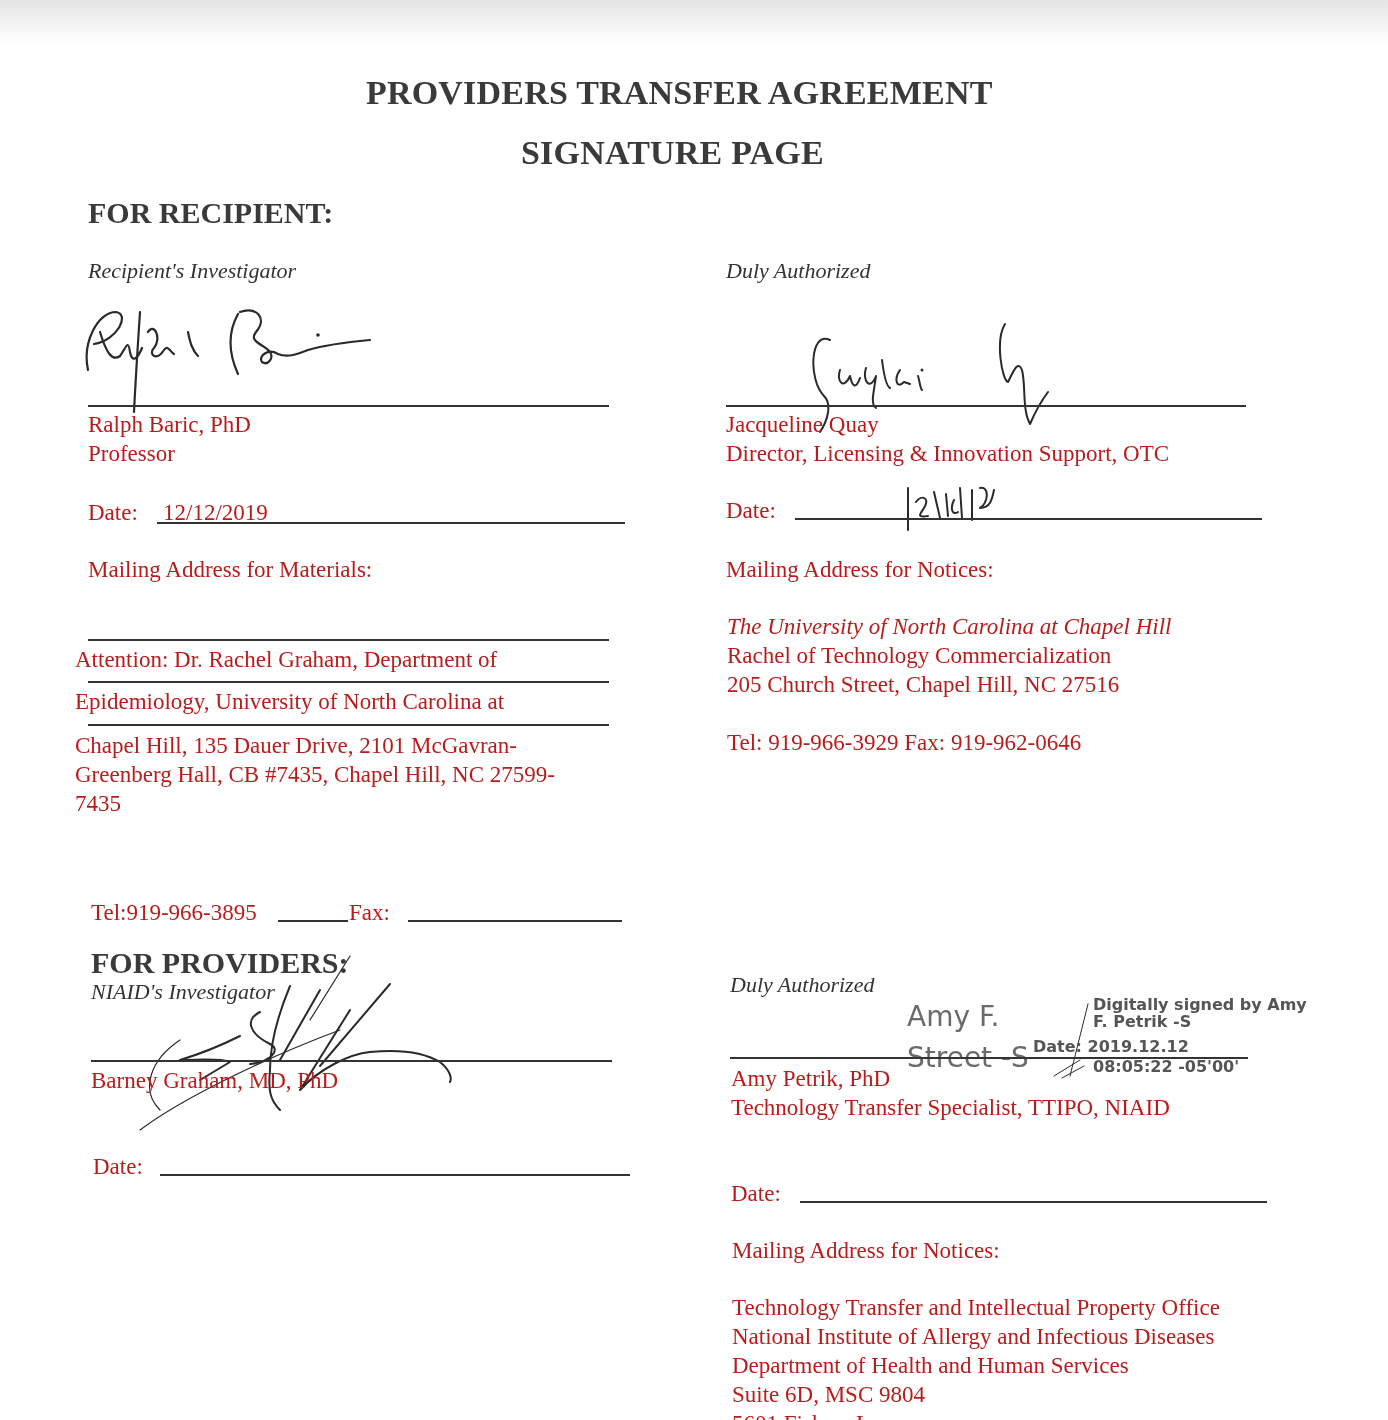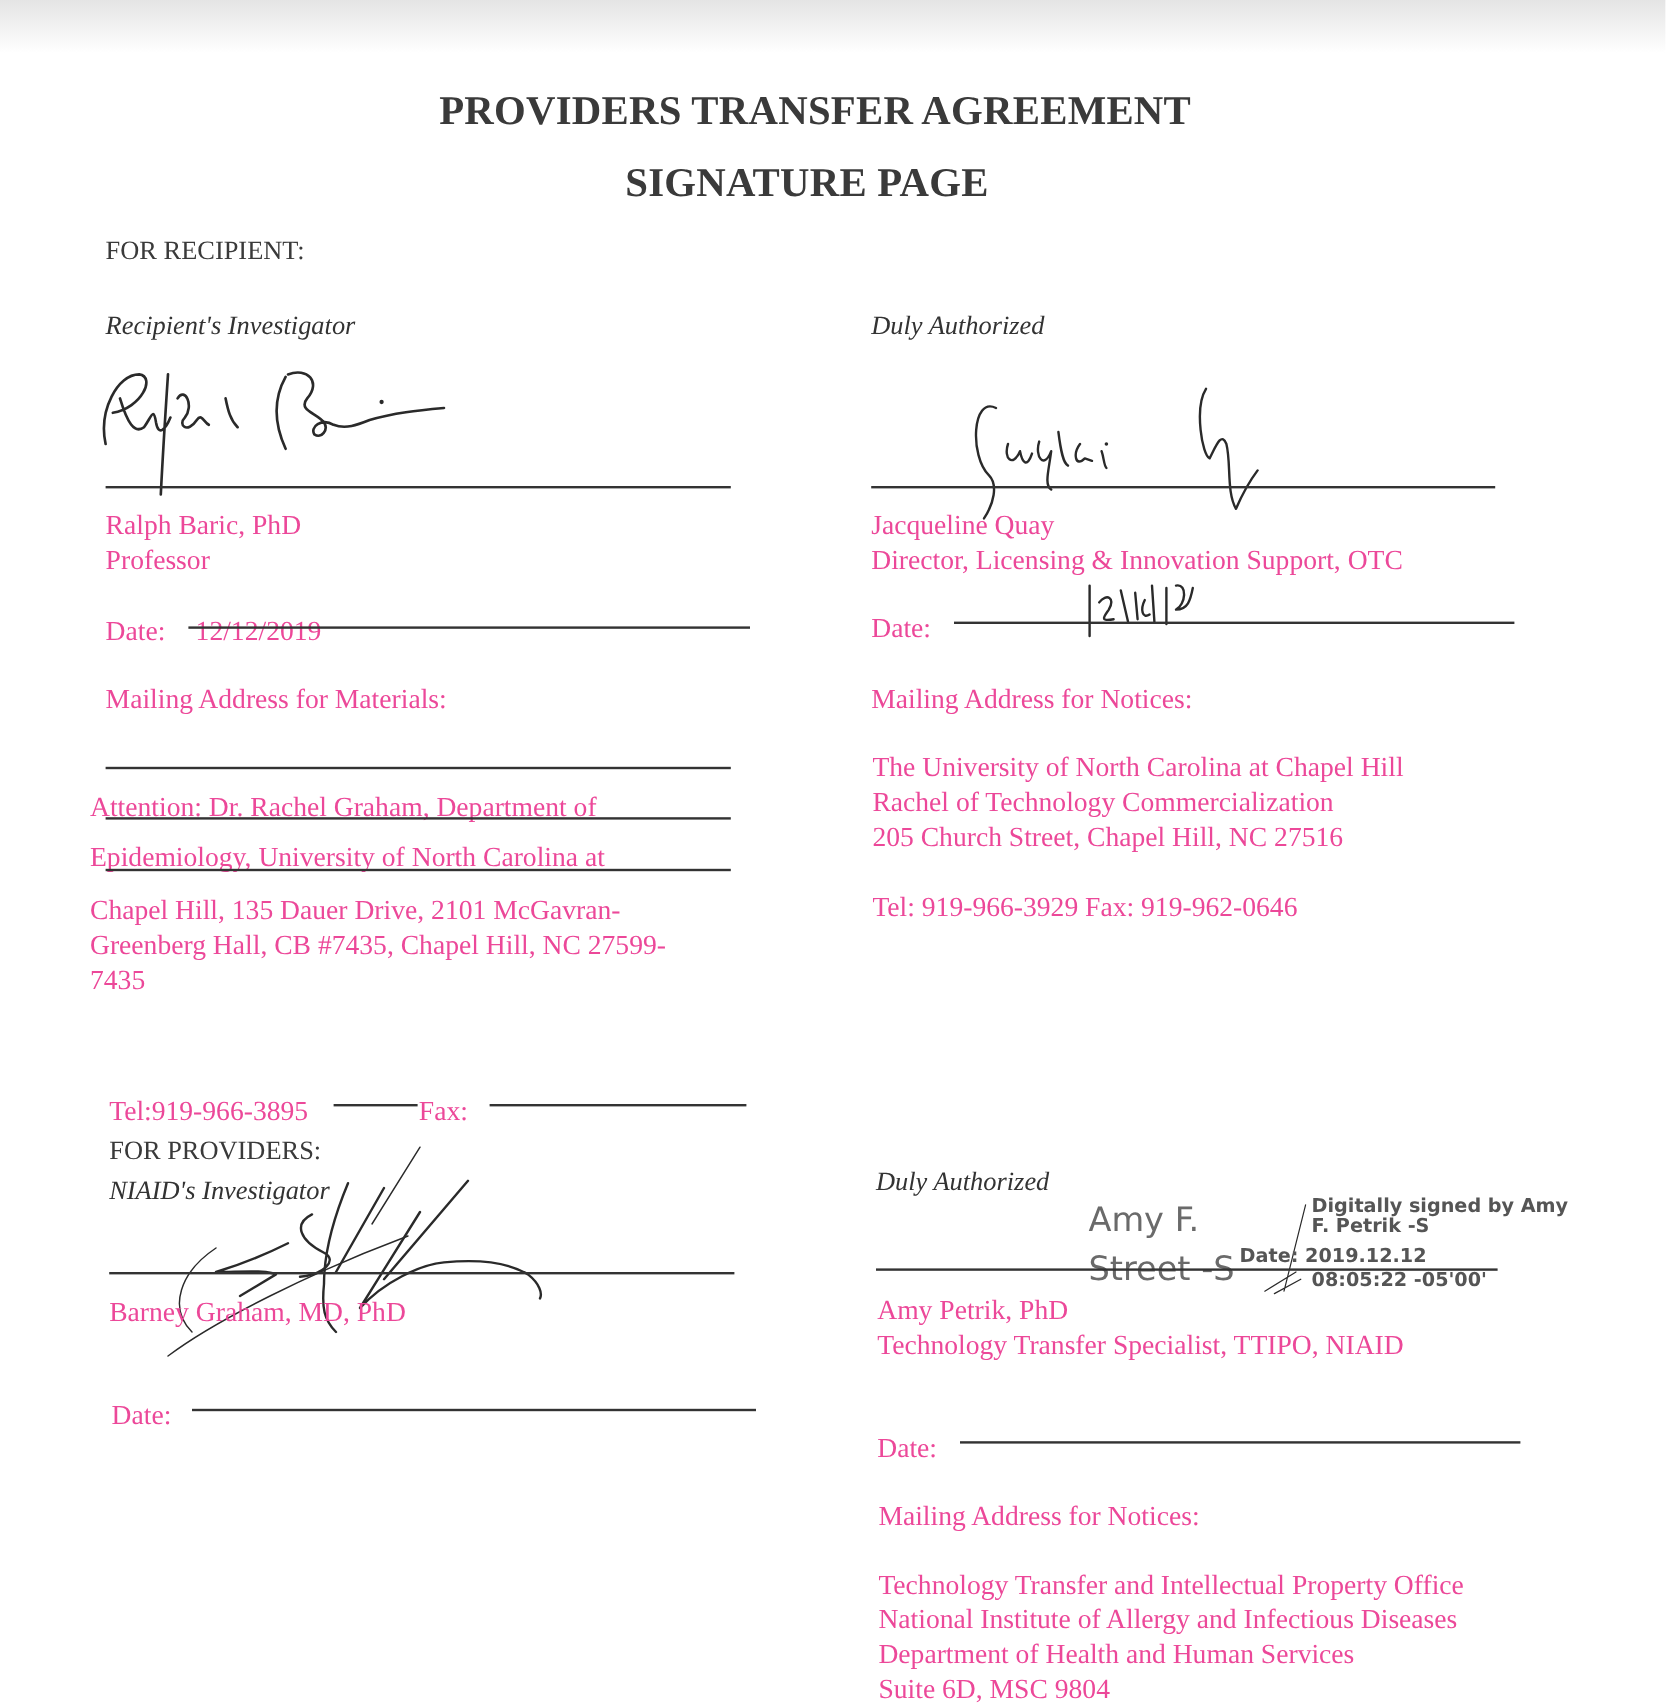--- a/index.html
+++ b/index.html
@@ -8,23 +8,23 @@
     background: #ffffff;
     font-family: "Liberation Serif", "DejaVu Serif", serif;
     color: #2a2a2a;
   }
   .top-shade {
     position: absolute; left: 0; top: 0; width: 1388px; height: 44px;
     background: linear-gradient(#e4e4e4, #ffffff);
   }
   .abs { position: absolute; white-space: nowrap; }
   .title { font-weight: bold; font-size: 34px; letter-spacing: 0.2px; color: #3a3a3a; }
-  .heading { font-weight: normal; font-size: 22px; color: #3a3a3a; }
+  .heading { font-weight: bold; font-size: 30px; color: #3a3a3a; }
   .ital { font-style: italic; font-size: 22px; color: #333; }
-  .body { font-size: 23px; line-height: 29px; color: #ec4899; margin-top: 13px; }
+  .body { font-size: 23px; line-height: 29px; color: #b91c1c; }
   .line { position: absolute; height: 0; border-top: 2px solid #333; }
   .sig { position: absolute; overflow: visible; }
   .sig path { fill: none; stroke: #2a2a2a; stroke-linecap: round; stroke-linejoin: round; }
   .sans { font-family: "DejaVu Sans", "Liberation Sans", sans-serif; }
   .digital-name { font-size: 28px; color: #6a6a6a; }
   .digital-meta { font-size: 16px; line-height: 17px; color: #555; font-weight: bold; }
 </style>
 </head>
 <body>
 
@@ -73,21 +73,21 @@
 <div class="abs body" style="left:726px; top:410px;">Jacqueline Quay</div>
 <div class="abs body" style="left:726px; top:439px;">Director, Licensing &amp; Innovation Support, OTC</div>
 
 <div class="abs body" style="left:726px; top:496px;">Date:</div>
 <svg class="sig" style="left:900px; top:474px;" width="130" height="60">
   <path stroke-width="2" d="M8 14 L 8 56 M16 28 C 22 20, 30 24, 24 34 C 20 40, 16 44, 28 42 M34 18 L 40 44 M46 20 L 48 42 M54 26 C 50 34, 52 42, 58 38 M60 14 L 62 44 M72 16 L 72 46 M80 14 C 90 12, 88 30, 80 34 C 90 34, 92 26, 94 16"></path>
 </svg>
 <div class="line" style="left:795px; top:518px; width:467px;"></div>
 
 <div class="abs body" style="left:726px; top:555px;">Mailing Address for Notices:</div>
-<div class="abs body" style="left:727px; top:612px;">The University of North Carolina at Chapel Hill</div>
+<div class="abs body" style="left:727px; top:612px;font-style:italic;">The University of North Carolina at Chapel Hill</div>
 <div class="abs body" style="left:727px; top:641px;">Rachel of Technology Commercialization</div>
 <div class="abs body" style="left:727px; top:670px;">205 Church Street, Chapel Hill, NC 27516</div>
 <div class="abs body" style="left:727px; top:728px;">Tel:  919-966-3929 Fax: 919-962-0646</div>
 
 <div class="abs heading" style="left:91px; top:946px;">FOR PROVIDERS:</div>
 <div class="abs ital" style="left:91px; top:979px;">NIAID's Investigator</div>
 
 <svg class="sig" style="left:120px; top:950px;" width="340" height="190">
   <path stroke-width="1.2" stroke="#555" d="M230 6 L 190 70 M 20 180 C 60 150, 140 110, 220 80 M 60 90 C 30 110, 20 140, 40 160"></path>
   <path stroke-width="2" d="M120 86 C 100 96, 80 104, 60 110 C 80 110, 100 108, 110 112 C 100 118, 90 124, 80 130 M140 62 C 124 70, 130 84, 150 94 C 162 100, 150 112, 130 114 M170 36 C 160 60, 150 90, 150 120 C 148 140, 150 150, 160 160 M200 40 L 160 110 M270 34 L 200 116 M230 60 L 180 140 C 200 118, 230 104, 250 102 C 270 100, 300 100, 320 112 C 330 120, 332 128, 330 132"></path>

